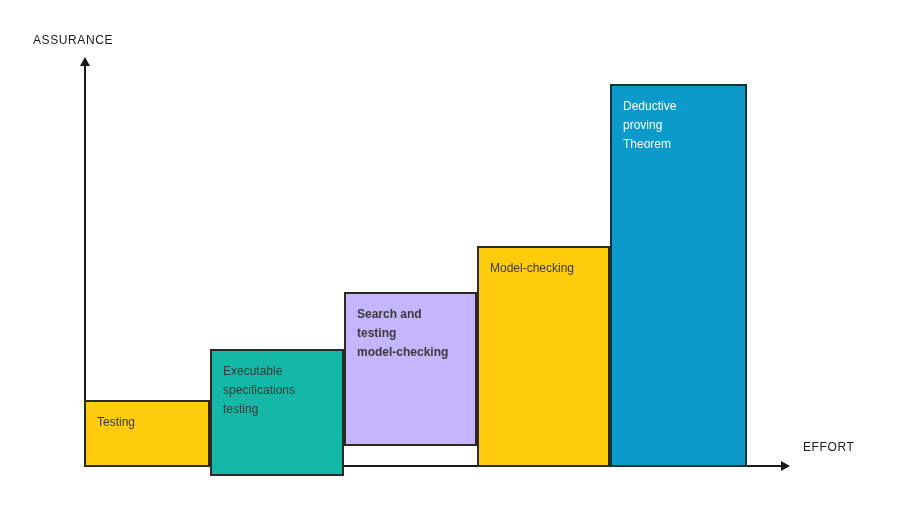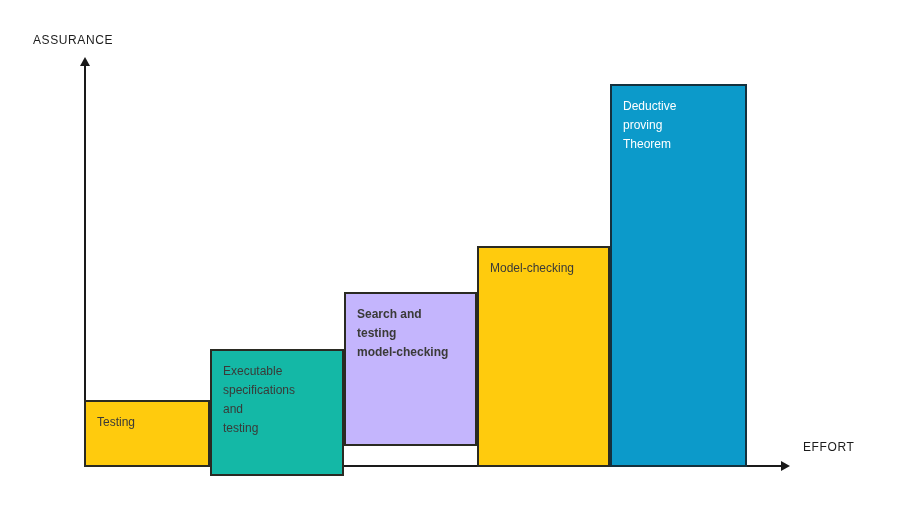--- a/index.html
+++ b/index.html
@@ -71,21 +71,20 @@
 
   <div id="x-axis-arrow" class="arrow"></div>
 
   <div id="bars">
       <div class="bar" style="left: 84px; width: 126px; top: 399.975px; height: 67.025px; background: rgb(255, 203, 13); border-color: rgb(42, 42, 34); color: rgb(58, 58, 56);">
         <div class="bar-line">Testing</div>
       </div>
       <div class="bar" style="left: 210px; width: 134px; top: 339.844px; height: 127.156px; background: #14b8a6; border-color: rgb(42, 42, 34); color: rgb(58, 58, 56); margin-top: 9px;">
         <div class="bar-line">Executable</div>
         <div class="bar-line">specifications</div>
-        <div class="bar-line">and</div>
         <div class="bar-line">testing</div>
       </div>
       <div class="bar" style="left: 344px; width: 133px; top: 291.969px; height: 154px; background: #c4b5fd; border-color: rgb(42, 42, 34); color: rgb(58, 58, 56); font-weight: bold;">
         <div class="bar-line">Search and</div>
         <div class="bar-line">testing</div>
         <div class="bar-line">model-checking</div>
       </div>
       <div class="bar" style="left: 477px; width: 133px; top: 246.009px; height: 220.991px; background: rgb(255, 203, 13); border-color: rgb(42, 42, 34); color: rgb(58, 58, 56);">
         <div class="bar-line">Model-checking</div>
       </div>

